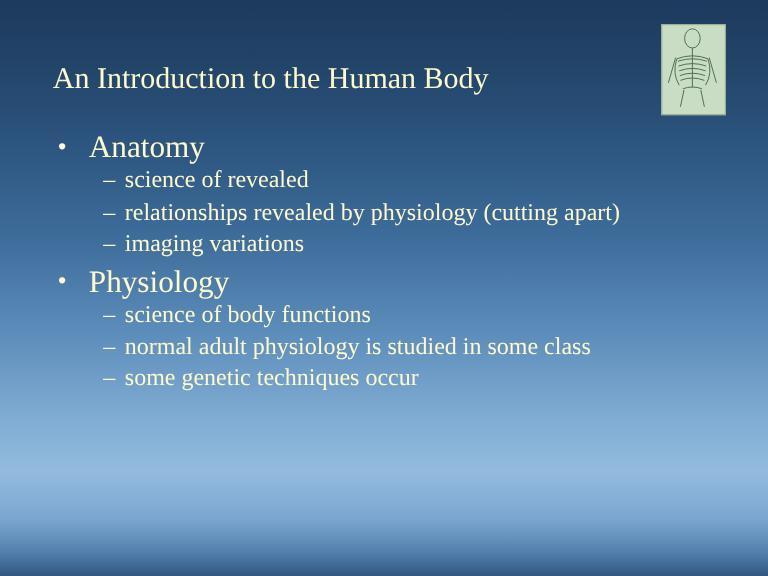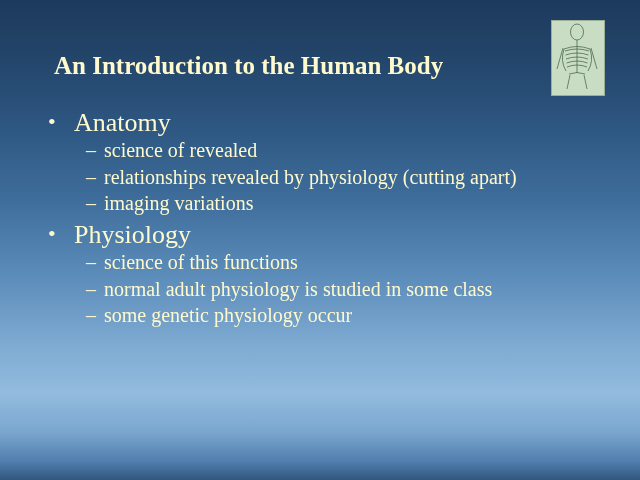--- a/index.html
+++ b/index.html
@@ -24,25 +24,25 @@
       #5d8dbb 58%,
       #7fabd2 72%,
       #93bbdf 82%,
       #7ba6cf 90%,
       #517fae 96%,
       #32567f 100%);
     overflow: hidden;
   }
   #title {
     position: absolute;
-    left: 54px;
+    left: 44px;
     top: 52px;
     width: 480px;
     font-size: 25px;
-    font-weight: bold;
+    font-weight: normal;
     color: #fffacd;
     letter-spacing: 0px;
     line-height: 1.1;
   }
   #thumb {
     position: absolute;
     right: 35px;
     top: 20px;
     width: 52px;
     height: 74px;
@@ -149,26 +149,26 @@
       </div>
     </div>
 
     <div class="group">
       <div class="lvl1">
         <span class="bullet">•</span>
         <span class="txt">Physiology</span>
       </div>
       <div class="lvl2">
         <span class="bullet">–</span>
-        <span class="txt">science of this functions</span>
+        <span class="txt">science of body functions</span>
       </div>
       <div class="lvl2">
         <span class="bullet">–</span>
         <span class="txt">normal adult physiology is studied in some class</span>
       </div>
       <div class="lvl2">
         <span class="bullet">–</span>
-        <span class="txt">some genetic physiology occur</span>
+        <span class="txt">some genetic techniques occur</span>
       </div>
     </div>
 
   </div>
 </div>
 
 </body></html>

